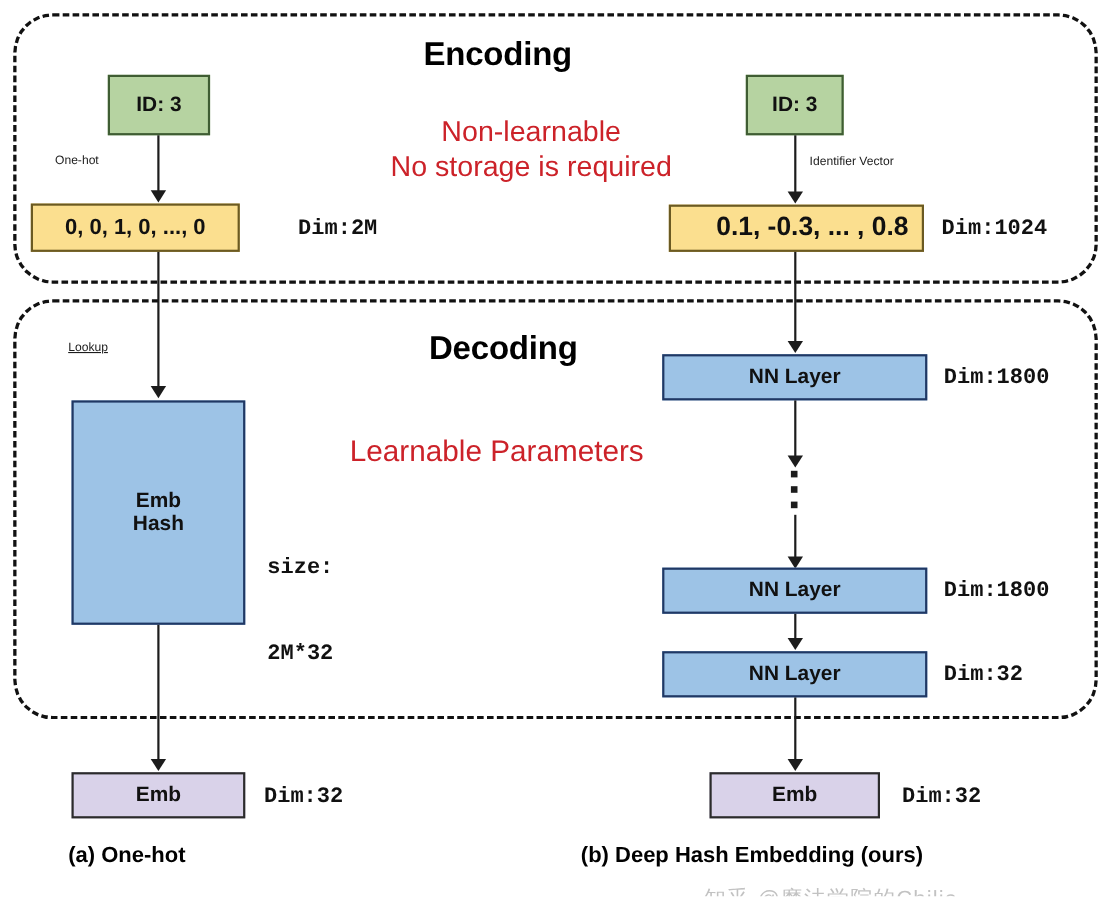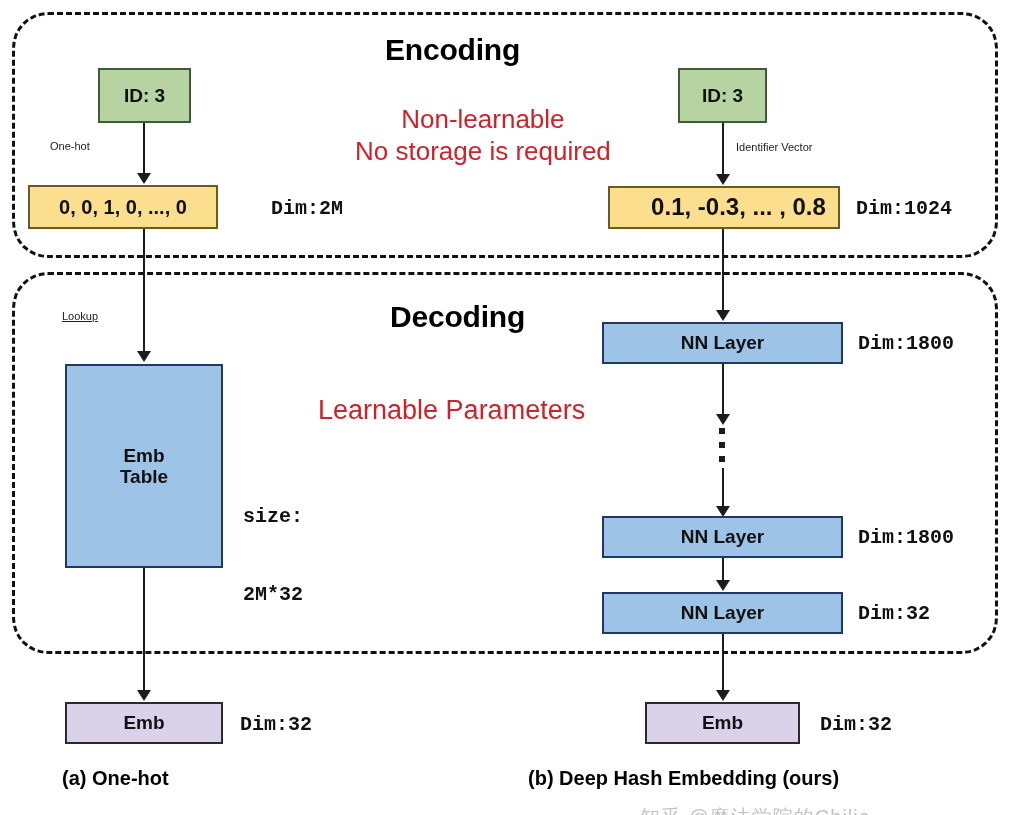--- a/index.html
+++ b/index.html
@@ -208,21 +208,21 @@
   <div class="node yellow" id="onehot-vector">0, 0, 1, 0, ..., 0</div>
   <div class="dim-label" id="dim-onehot">Dim:2M</div>
 
   <div class="vline" id="ln-onehot-to-table"></div>
   <div class="arrowhead" id="ah-onehot-to-table"></div>
   <div class="edge-label" id="label-lookup">Lookup</div>
 
   <div class="node blue" id="emb-table">
     <div>
       <div>Emb</div>
-      <div>Table</div>
+      <div>Hash</div>
     </div>
   </div>
   <div class="dim-label" id="size-table">
     <div>size:</div>
     <div>2M*32</div>
   </div>
 
   <div class="vline" id="ln-table-to-emb"></div>
   <div class="arrowhead" id="ah-table-to-emb"></div>
 

